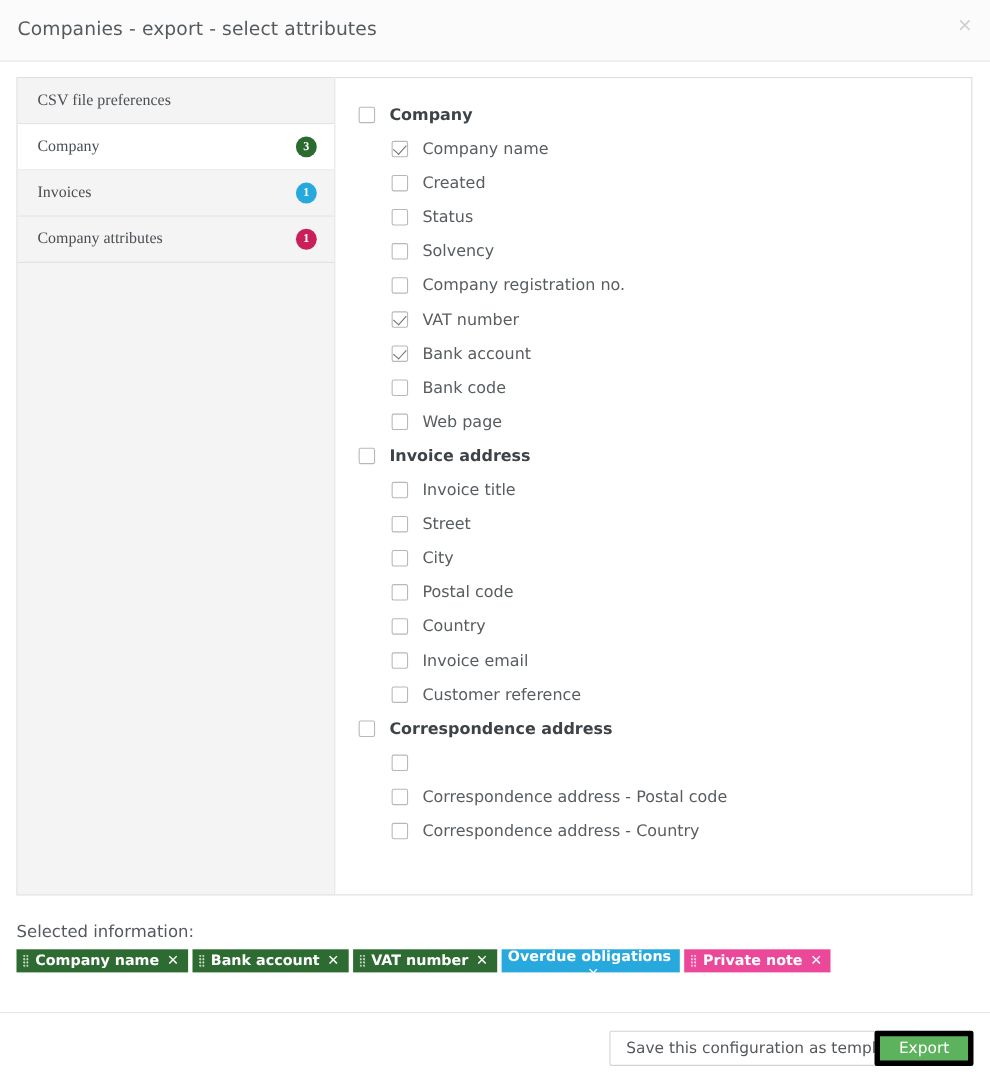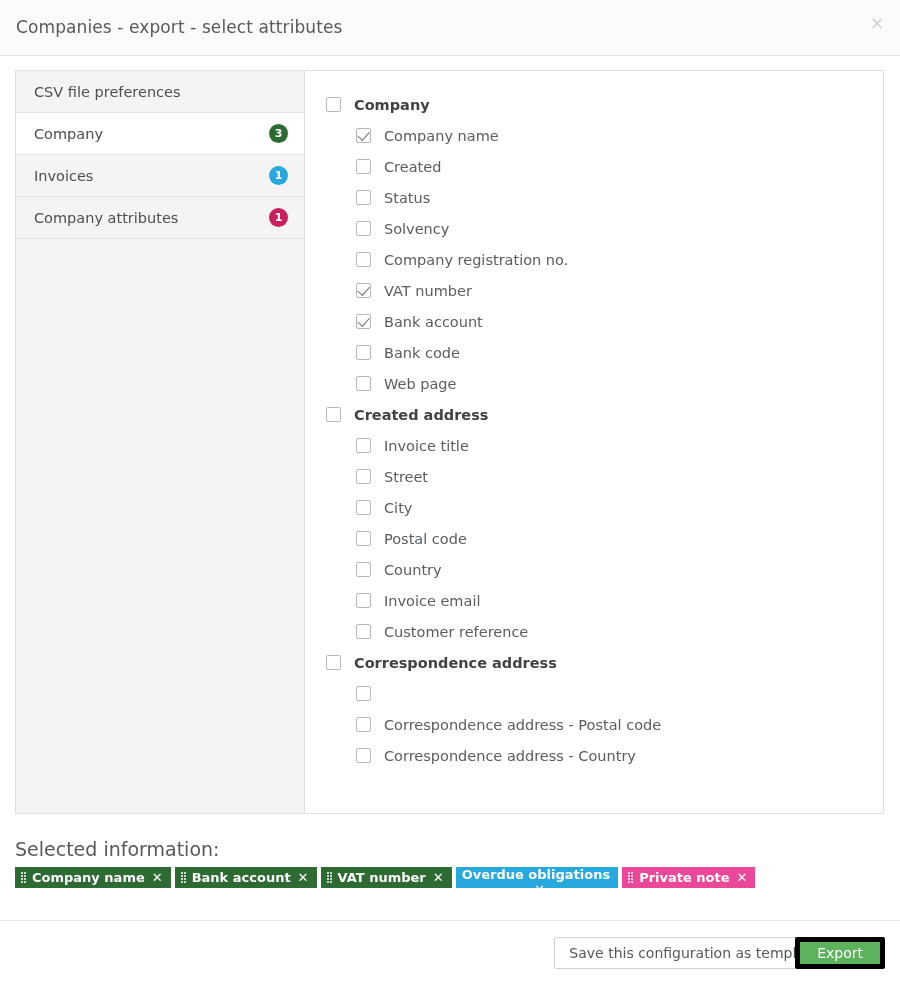--- a/index.html
+++ b/index.html
@@ -38,21 +38,21 @@
     position: absolute; left: 15px; top: 14px;
     width: 290px; height: 744px;
     border: 1px solid #dfdfdf; background: #f4f4f4;
     overflow: hidden;
   }
   .side-item {
     position: relative; height: 42px; width: 100%;
     border-bottom: 1px solid #e2e2e2;
     display: flex; align-items: center;
     padding: 0 16px 0 18px;
-    cursor: pointer; background: #f4f4f4;
+    cursor: pointer; background: #f4f4f4; font-family: Liberation Serif, serif;
   }
   .side-item.active { background: #ffffff; }
   .side-label {
     font-size: 14.5px; color: #4a4f54; flex: 1 1 auto; white-space: nowrap;
   }
   .badge {
     min-width: 19px; height: 19px; border-radius: 50%;
     color: #fff; font-size: 11px; font-weight: 700;
     display: inline-flex; align-items: center; justify-content: center;
     padding: 0 5px; line-height: 1;
@@ -80,21 +80,21 @@
     position: absolute; left: 3px; top: 0px;
     width: 6px; height: 10px;
     border: solid #6f7478; border-width: 0 1.8px 1.8px 0;
     transform: rotate(42deg);
   }
   .row-label { font-size: 14.5px; color: #585d61; margin-left: 13px; white-space: nowrap; }
   .row.group .row-label { font-weight: 700; color: #3e4347; font-size: 14.5px; }
 
   
   .selected-wrap { position: absolute; left: 15px; top: 782px; width: 870px; }
-  .selected-title { font-size: 19px; color: #55595d; margin-bottom: 7px; }
+  .selected-title { font-size: 15px; color: #55595d; margin-bottom: 7px; }
   .tags { display: flex; gap: 4px; align-items: center; }
   .tag {
     display: inline-flex; align-items: center; height: 21px;
     color: #fff; font-size: 13px; font-weight: 700;
     padding: 0 8px 0 6px; cursor: move; white-space: nowrap;
   }
   .grip {
     display: inline-block; width: 5px; height: 12px; margin-right: 6px;
     background-image:
       radial-gradient(circle at 1px 1px, rgba(255,255,255,.85) 0.8px, transparent 1.1px);
@@ -192,21 +192,21 @@
           <div class="row child">
             <span class="cb"></span>
             <span class="row-label">Bank code</span>
           </div>
           <div class="row child">
             <span class="cb"></span>
             <span class="row-label">Web page</span>
           </div>
           <div class="row group">
             <span class="cb"></span>
-            <span class="row-label">Created address</span>
+            <span class="row-label">Invoice address</span>
           </div>
           <div class="row child">
             <span class="cb"></span>
             <span class="row-label">Invoice title</span>
           </div>
           <div class="row child">
             <span class="cb"></span>
             <span class="row-label">Street</span>
           </div>
           <div class="row child">

